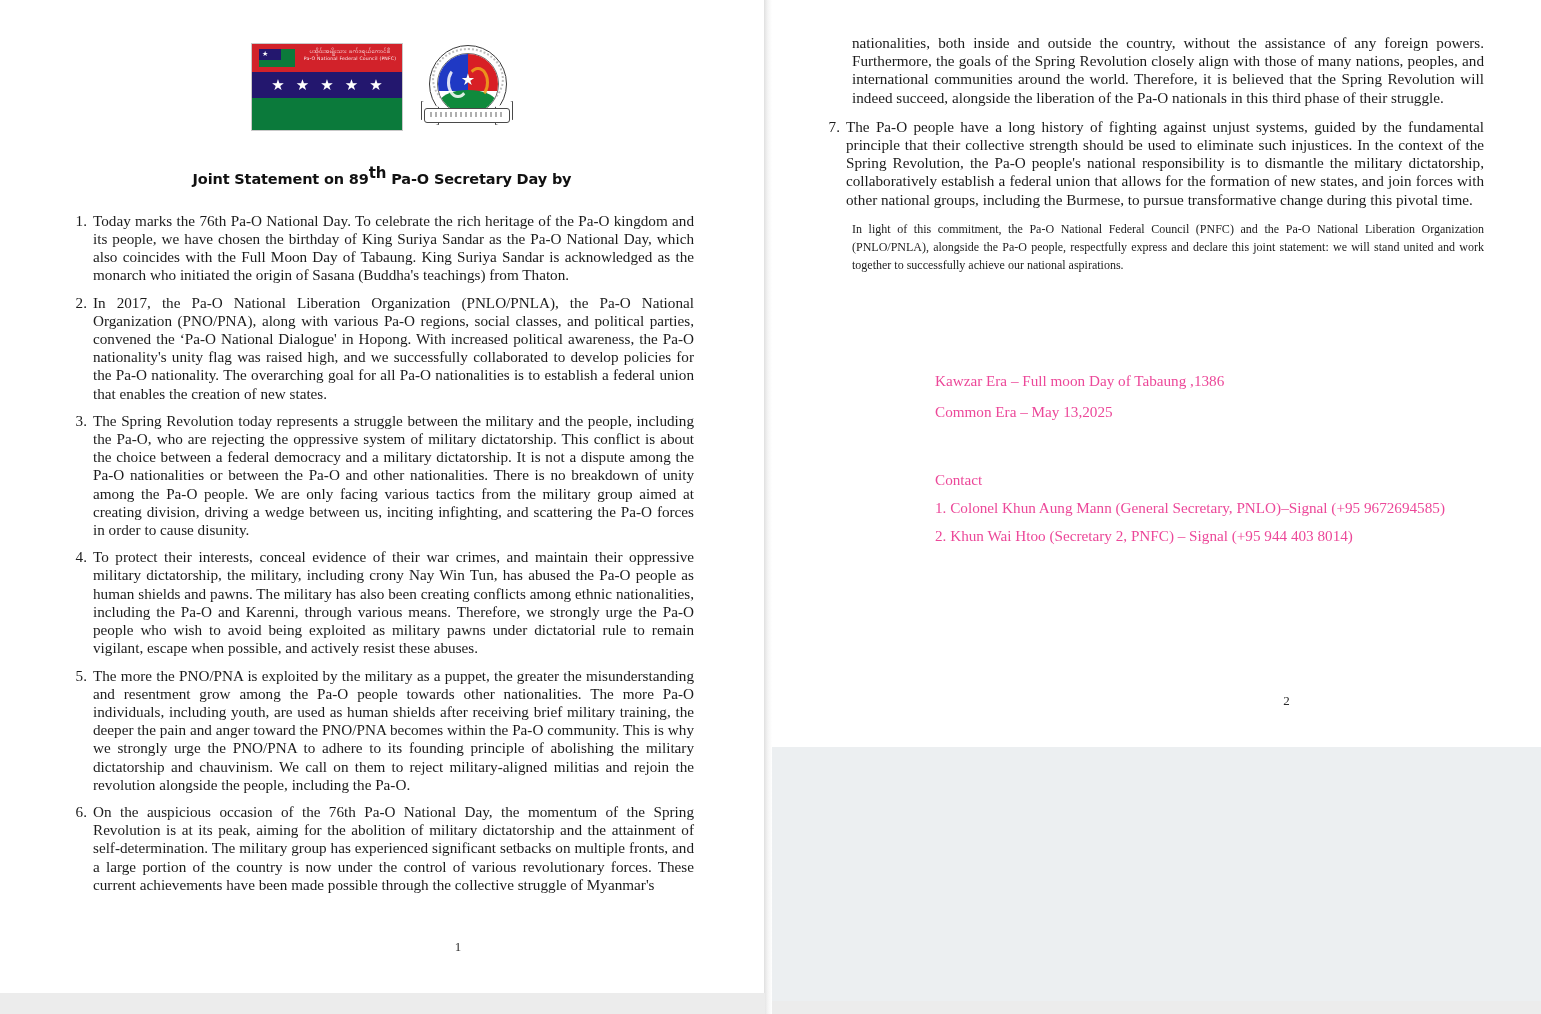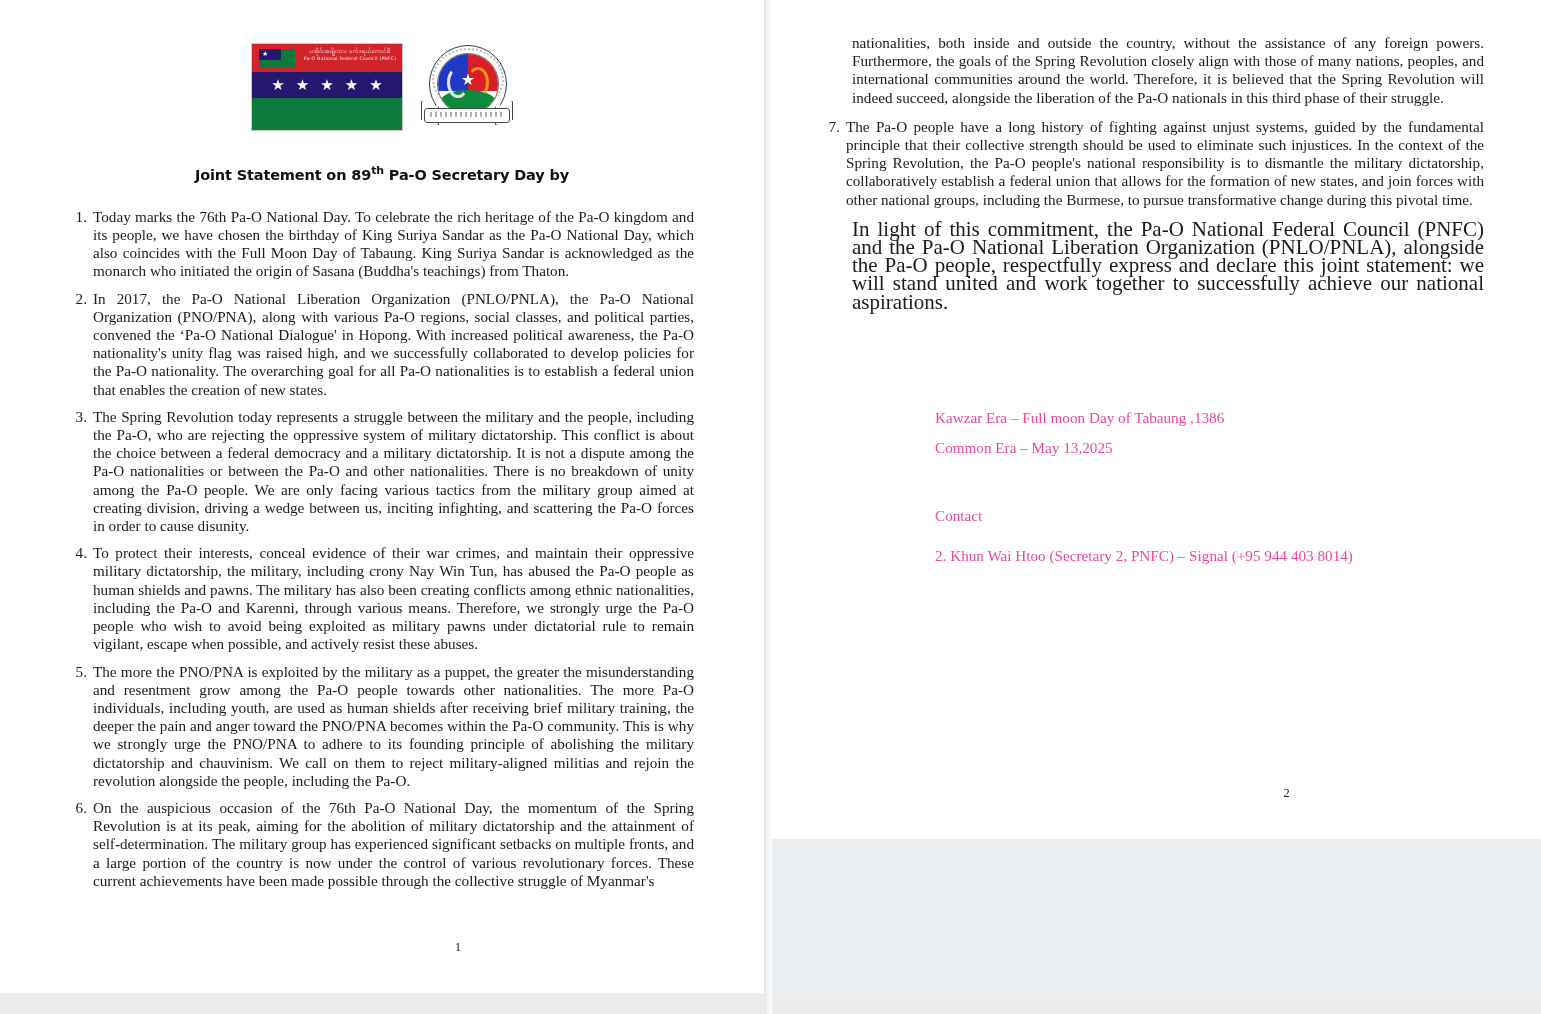--- a/index.html
+++ b/index.html
@@ -35,21 +35,21 @@
   #page-1 {
     left: 0;
     width: 765px;
     height: 993px;
     padding: 0 0 0 0;
     border-right: 1px solid #e2e2e2;
   }
   #page-2 {
     left: 772px;
     width: 769px;
-    height: 839px;
+    height: 747px;
   }
   .page-inner {
     position: relative;
     height: 100%;
   }
 
   
   .emblem-row {
     display: flex;
     align-items: center;
@@ -188,21 +188,21 @@
     text-align: center;
     font-family: "DejaVu Sans", sans-serif;
     font-weight: bold;
     color: #111111;
   }
   .title-line1 {
     margin-top: 31px;
     font-size: 14.5px;
     letter-spacing: -0.15px;
   }
-  .title-line1 sup { font-size: 11px; vertical-align: super; }
+  .title-line1 sup { font-size: 15px; vertical-align: super; }
   .title-line2 {
     margin-top: 17px;
     font-size: 14.5px;
     letter-spacing: -0.4px;
   }
 
   
   .body-area {
     padding: 0 70px 0 72px;
     margin-top: 25px;
@@ -226,21 +226,21 @@
     padding-right: 6px;
     box-sizing: border-box;
   }
   .para .txt {
     flex: 1 1 auto;
     text-align: justify;
     text-justify: inter-word;
     hyphens: none;
   }
   .plain-para {
-    font-size: 21px;
+    font-size: 12px;
     line-height: 18.2px;
     text-align: justify;
     margin-bottom: 23px;
     padding-left: 27px;
   }
   .lead-para {
     font-size: 15.2px;
     line-height: 18.2px;
     text-align: justify;
     margin: 0 0 9px 0;
@@ -249,21 +249,21 @@
 
   
   .sig-block {
     margin-top: 98px;
     padding-left: 110px;
     font-size: 15.2px;
     line-height: 18.2px;
     color: #ec4899;
   }
   .sig-line { margin-bottom: 12px; }
-  .contact-head { margin-top: 50px; margin-bottom: 22px; }
+  .contact-head { margin-top: 50px; margin-bottom: 10px; }
   .contact-item { margin-bottom: 10px; }
 
   
   .page-number {
     position: absolute;
     bottom: 38px;
     left: 0;
     width: 100%;
     text-align: center;
     font-size: 13px;
@@ -396,20 +396,21 @@
           <span class="txt">The Pa-O people have a long history of fighting against unjust systems, guided by the fundamental principle that their collective strength should be used to eliminate such injustices. In the context of the Spring Revolution, the Pa-O people's national responsibility is to dismantle the military dictatorship, collaboratively establish a federal union that allows for the formation of new states, and join forces with other national groups, including the Burmese, to pursue transformative change during this pivotal time.</span>
         </div>
 
         <div class="plain-para" style="margin-top:11px;">In light of this commitment, the Pa-O National Federal Council (PNFC) and the Pa-O National Liberation Organization (PNLO/PNLA), alongside the Pa-O people, respectfully express and declare this joint statement: we will stand united and work together to successfully achieve our national aspirations.</div>
 
         <div class="sig-block">
           <div class="sig-line">Kawzar Era – Full moon Day of  Tabaung ,1386</div>
           <div class="sig-line">Common Era – May 13,2025</div>
 
           <div class="contact-head">Contact</div>
+          <div class="contact-item">1. Colonel Khun Aung Mann (General Secretary, PNLO)–Signal (+95 9672694585)</div>
           <div class="contact-item">2. Khun Wai Htoo (Secretary 2, PNFC) – Signal (+95 944 403 8014)</div>
         </div>
 
       </div>
       <div class="page-number">2</div>
     </div>
   </div>
 
 </div>
 

